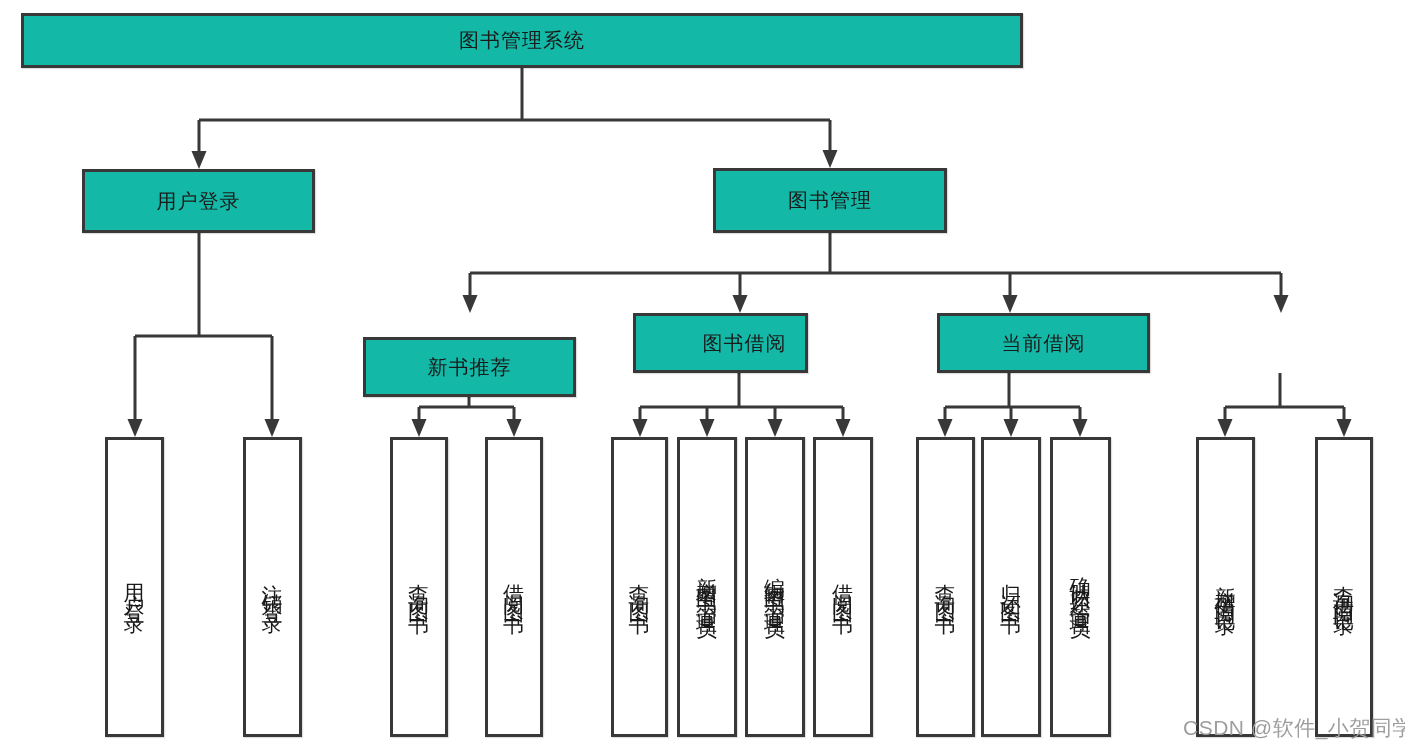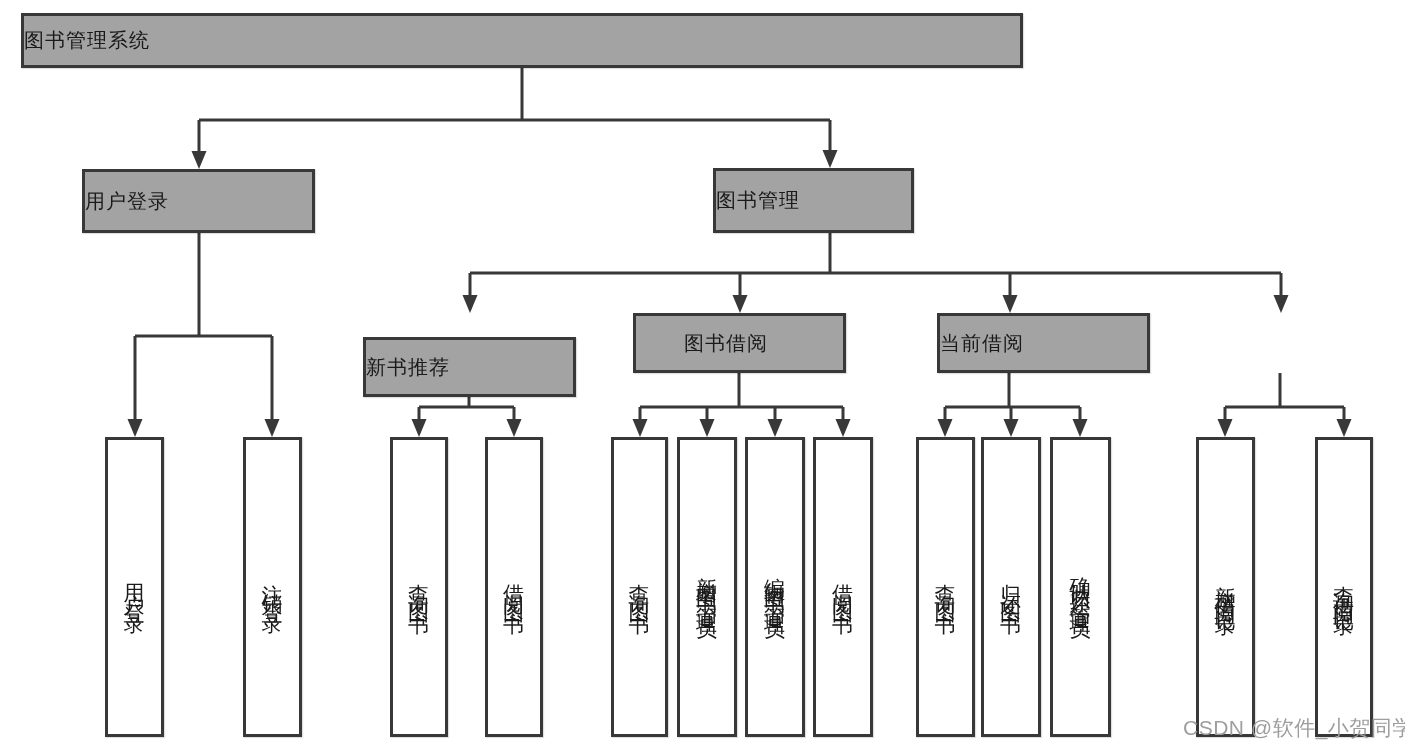--- a/index.html
+++ b/index.html
@@ -1,33 +1,33 @@
 <!DOCTYPE html>
 <html><head>
 <meta charset="utf-8">
 <style>
   html,body{margin:0;padding:0;background:#ffffff;}
   body{font-family:"Liberation Sans", sans-serif;}
   .canvas{position:relative;width:1405px;height:747px;background:#ffffff;overflow:hidden;}
   .connectors{position:absolute;left:0;top:0;z-index:1;}
-  .hbox{position:absolute;box-sizing:border-box;border:3px solid #383838;background:#a3a3a3;
-        display:flex;align-items:center;justify-content:flex-start;z-index:2;
+  .hbox{position:absolute;box-sizing:border-box;border:3px solid #383838;background:#14b8a6;
+        display:flex;align-items:center;justify-content:center;z-index:2;
         box-shadow:1px 1px 1px rgba(0,0,0,0.12);}
   .hbox span{font-size:20px;color:#1a1a1a;letter-spacing:1px;white-space:nowrap;}
   .leaf{position:absolute;top:437px;height:300px;box-sizing:border-box;border:3px solid #383838;
         background:#ffffff;display:flex;align-items:center;justify-content:center;z-index:2;
         box-shadow:1px 1px 1px rgba(0,0,0,0.12);}
   .leaf span{writing-mode:vertical-rl;text-orientation:mixed;font-size:21px;color:#1a1a1a;
         letter-spacing:10px;white-space:nowrap;line-height:1;}
   .leaf.tight span{letter-spacing:6px;}
   #root{left:21px;top:13px;width:1002px;height:55px;}
   #l2a{left:82px;top:169px;width:233px;height:64px;}
-  #l2b{left:713px;top:168px;width:201px;height:65px;}
+  #l2b{left:713px;top:168px;width:234px;height:65px;}
   #l3a{left:363px;top:313px;width:213px;height:60px;margin-top:24px;}
-  #l3b{left:633px;top:313px;width:213px;height:60px;padding-left:48px;}
+  #l3b{left:633px;top:313px;width:175px;height:60px;padding-left:48px;}
   #l3c{left:937px;top:313px;width:213px;height:60px;}
   #l3d{left:1173px;top:313px;width:215px;height:60px;}
   #lf1{left:105px;width:59px;}
   #lf2{left:243px;width:59px;}
   #lf3{left:390px;width:58px;}
   #lf4{left:485px;width:58px;}
   #lf5{left:611px;width:57px;}
   #lf6{left:677px;width:60px;}
   #lf7{left:745px;width:60px;}
   #lf8{left:813px;width:60px;}

